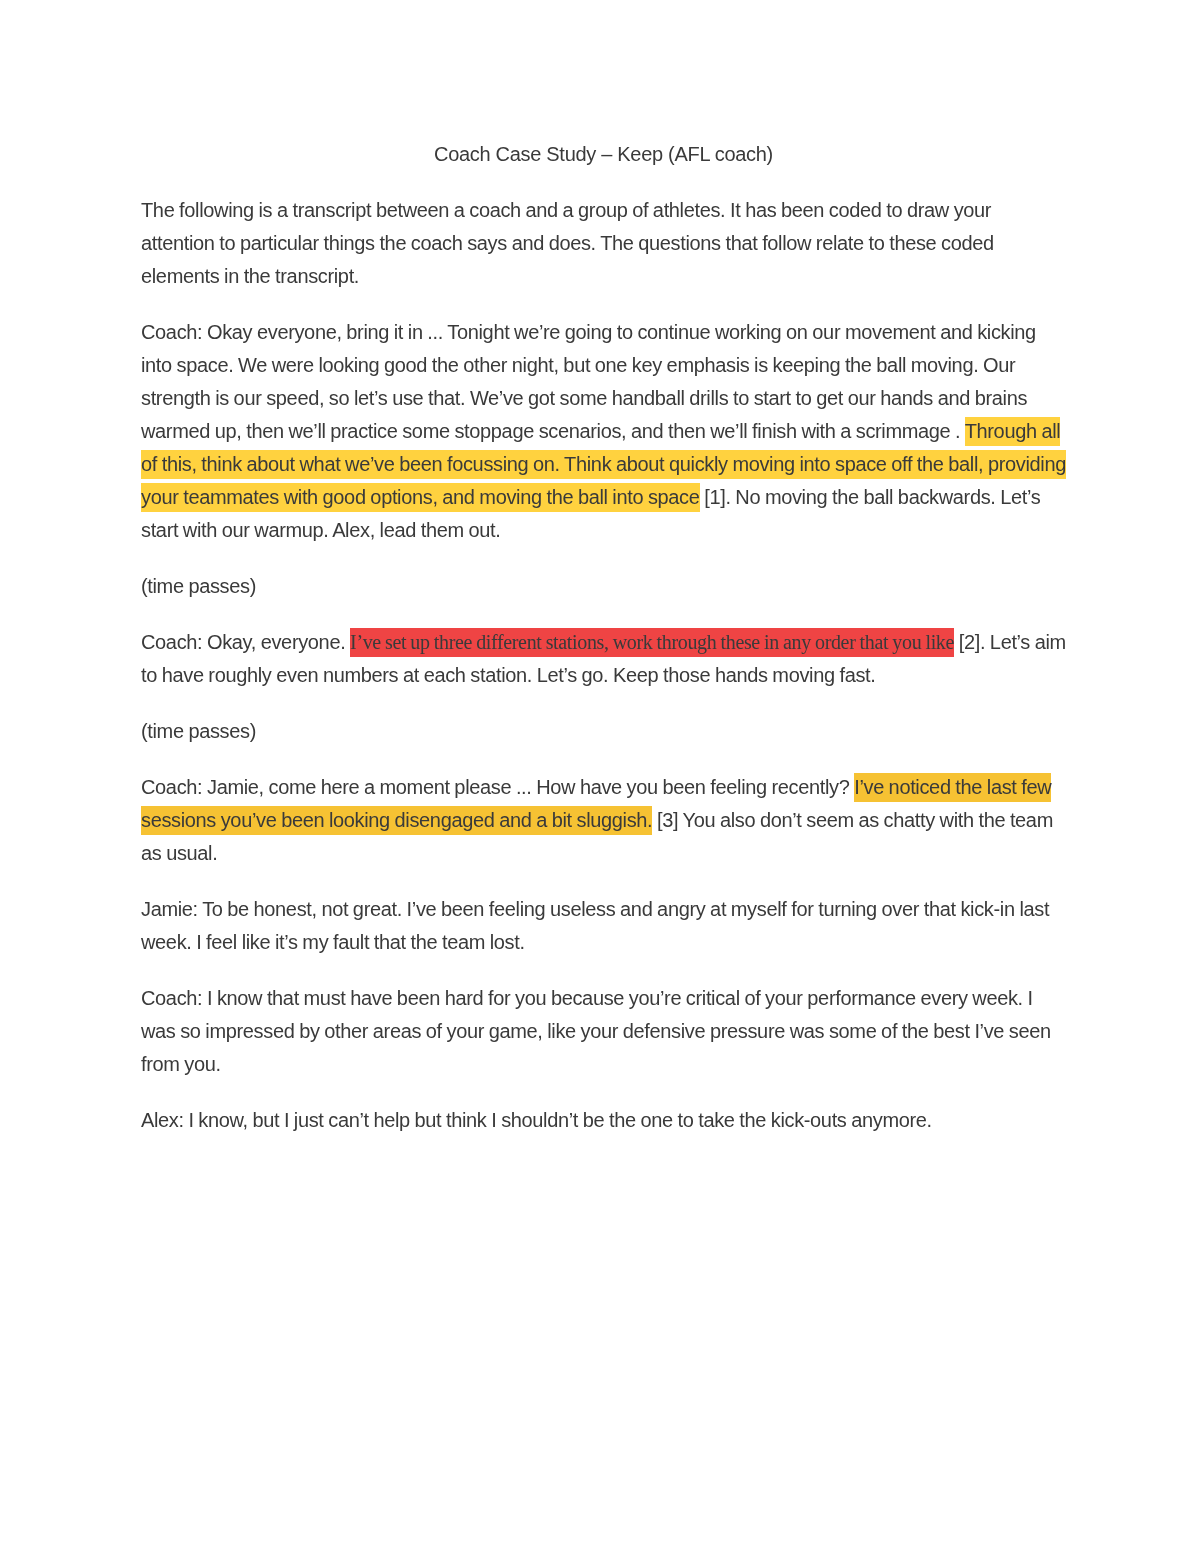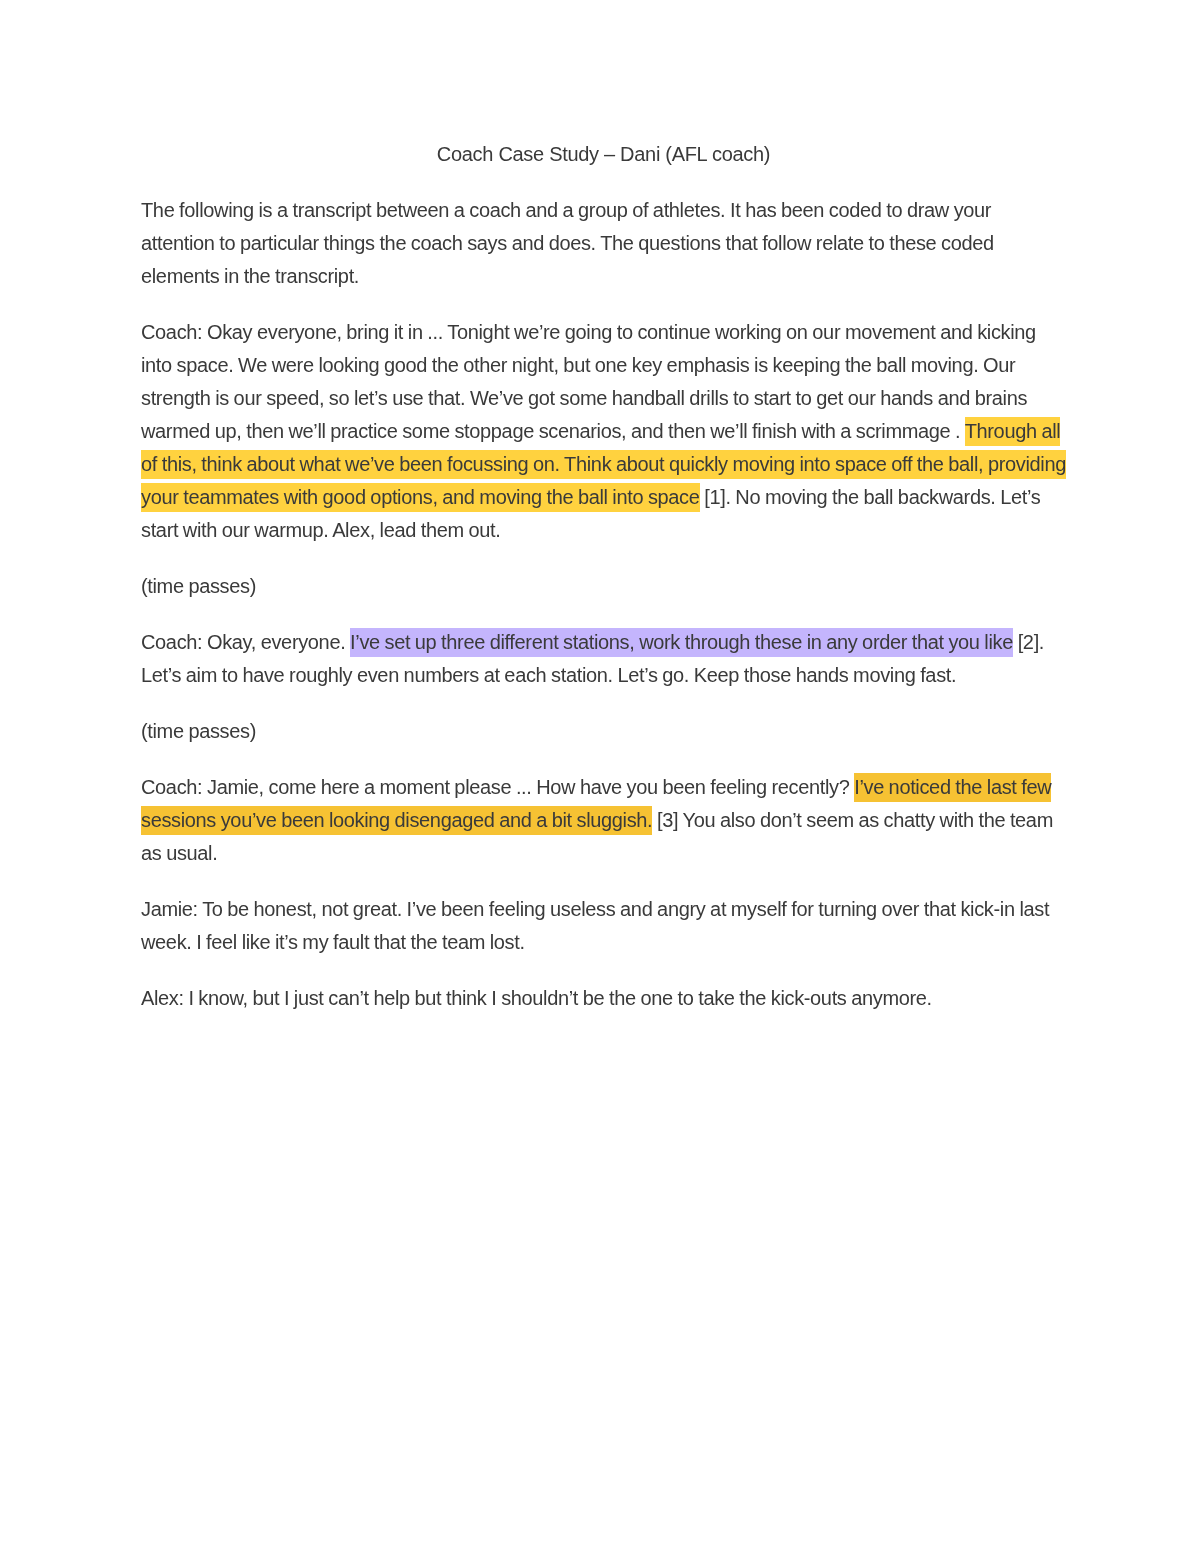--- a/index.html
+++ b/index.html
@@ -33,43 +33,44 @@
       font-size: 20px;
       line-height: 33px;
       margin: 10px 0 23px 0;
       letter-spacing: -0.35px;
       word-spacing: -0.5px;
     }
     .hl {
       padding: 3px 0 4px 0;
     }
     .hl-1 { background: #ffd23f; }
-    .hl-2 { background: #c4b5fd; }
+    .hl-2 { background: #ef4444; font-family: Liberation Serif, serif; }
     .hl-3 { background: #f6c233; }
   </style>
 </head>
 <body>
 
 <div class="page">
 
-  <h1 class="doc-title">Coach Case Study – Dani (AFL coach)</h1>
+  <h1 class="doc-title">Coach Case Study – Keep (AFL coach)</h1>
 
   <p class="para">The following is a transcript between a coach and a group of athletes. It has been coded to draw your attention to particular things the coach says and does. The questions that follow relate to these coded elements in the transcript.</p>
 
 
   <p class="para"><span>Coach: Okay everyone, bring it in ... Tonight we’re going to continue working on our movement and kicking into space. We were looking good the other night, but one key emphasis is keeping the ball moving. Our strength is our speed, so let’s use that. We’ve got some handball drills to start to get our hands and brains warmed up, then we’ll practice some stoppage scenarios, and then we’ll finish with a scrimmage . </span><span class="hl hl-1">Through all of this, think about what we’ve been focussing on. Think about quickly moving into space off the ball, providing your teammates with good options, and moving the ball into space</span><span> [1]. No moving the ball backwards. Let’s start with our warmup. Alex, lead them out.</span></p>
 
   <p class="para">(time passes)</p>
 
   <p class="para"><span>Coach: Okay, everyone. </span><span class="hl hl-2">I’ve set up three different stations, work through these in any order that you like</span><span> [2]. Let’s aim to have roughly even numbers at each station. Let’s go. Keep those hands moving fast.</span></p>
 
   <p class="para">(time passes)</p>
 
   <p class="para"><span>Coach: Jamie, come here a moment please ...  How have you been feeling recently? </span><span class="hl hl-3">I’ve noticed the last few sessions you’ve been looking disengaged and a bit sluggish.</span><span> [3] You also don’t seem as chatty with the team as usual.</span></p>
 
   <p class="para">Jamie: To be honest, not great. I’ve been feeling useless and angry at myself for turning over that kick-in last week. I feel like it’s my fault that the team lost.</p>
 
+  <p class="para">Coach: I know that must have been hard for you because you’re critical of your performance every week. I was so impressed by other areas of your game, like your defensive pressure was some of the best I’ve seen from you.</p>
 
   <p class="para">Alex: I know, but I just can’t help but think I shouldn’t be the one to take the kick-outs anymore.</p>
 
 
 
 </div>
 
 </body></html>

